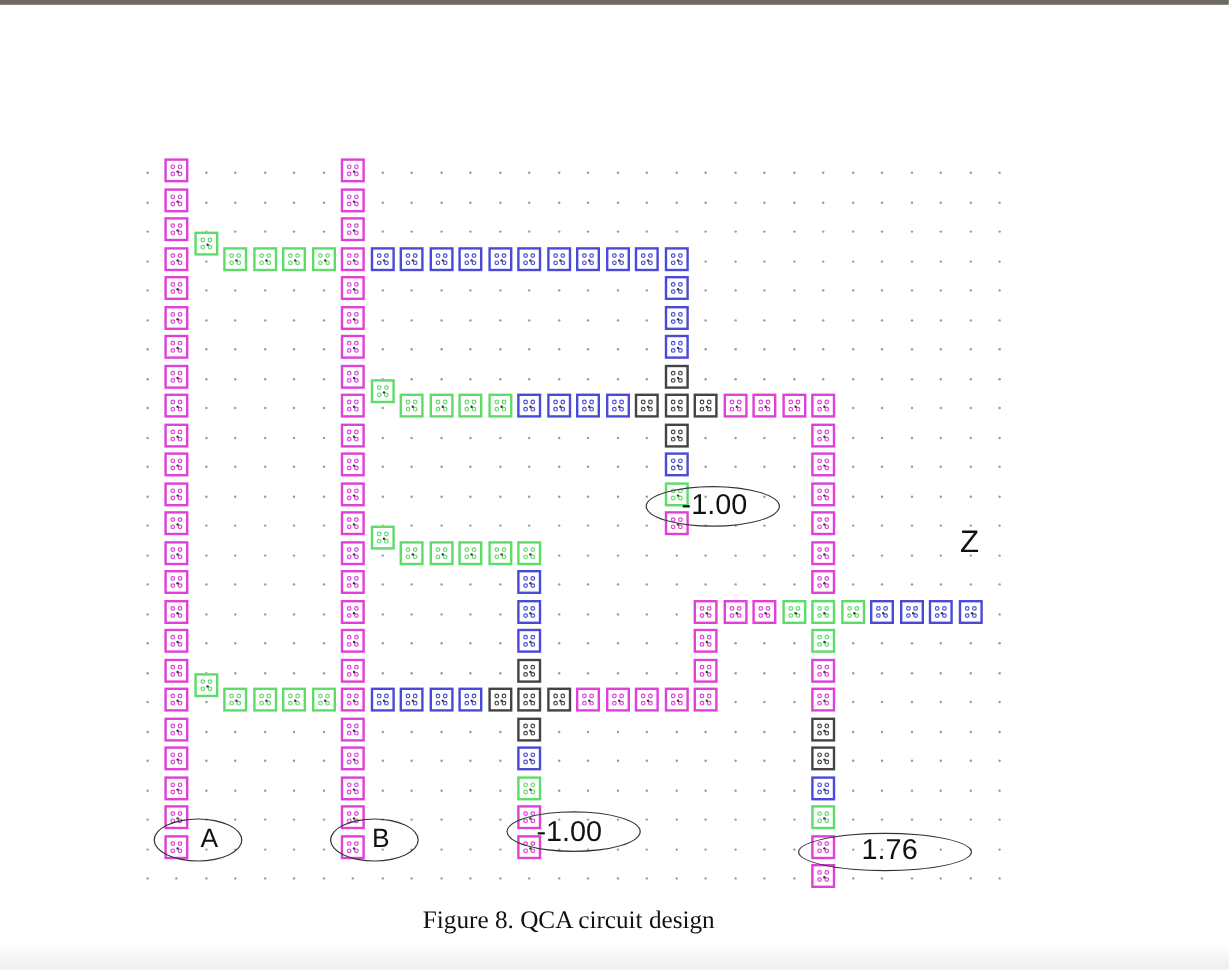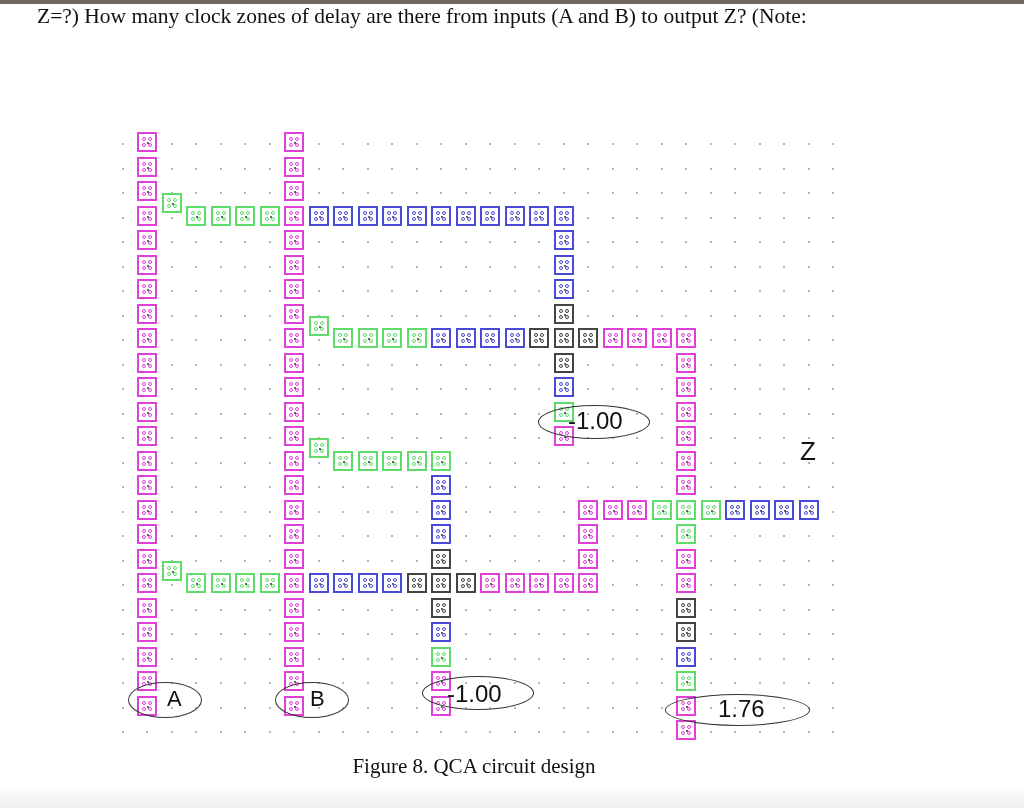--- a/index.html
+++ b/index.html
@@ -21,21 +21,20 @@
   .caption span{position:relative;left:-38px;}
   .bottom-fade{position:absolute;left:0;top:786px;width:1024px;height:22px;
                background:linear-gradient(#ffffff,#eeeeee);}
 </style>
 </head>
 <body>
 
 <div class="topbar"></div>
 
 <div class="question">
-  <p>Z=?) How many clock zones of delay are there from inputs (A and B) to output Z? (Note:</p>
 </div>
 
 <div class="figure-root" id="fig">
     <div class="dot" style="left: 121.5px; top: 143.45px; background: rgb(154, 154, 154);"></div>
     <div class="dot" style="left: 146px; top: 143.45px; background: rgb(154, 154, 154);"></div>
     <div class="dot" style="left: 170.5px; top: 143.45px; background: rgb(154, 154, 154);"></div>
     <div class="dot" style="left: 195px; top: 143.45px; background: rgb(154, 154, 154);"></div>
     <div class="dot" style="left: 219.5px; top: 143.45px; background: rgb(154, 154, 154);"></div>
     <div class="dot" style="left: 244px; top: 143.45px; background: rgb(154, 154, 154);"></div>
     <div class="dot" style="left: 268.5px; top: 143.45px; background: rgb(154, 154, 154);"></div>

